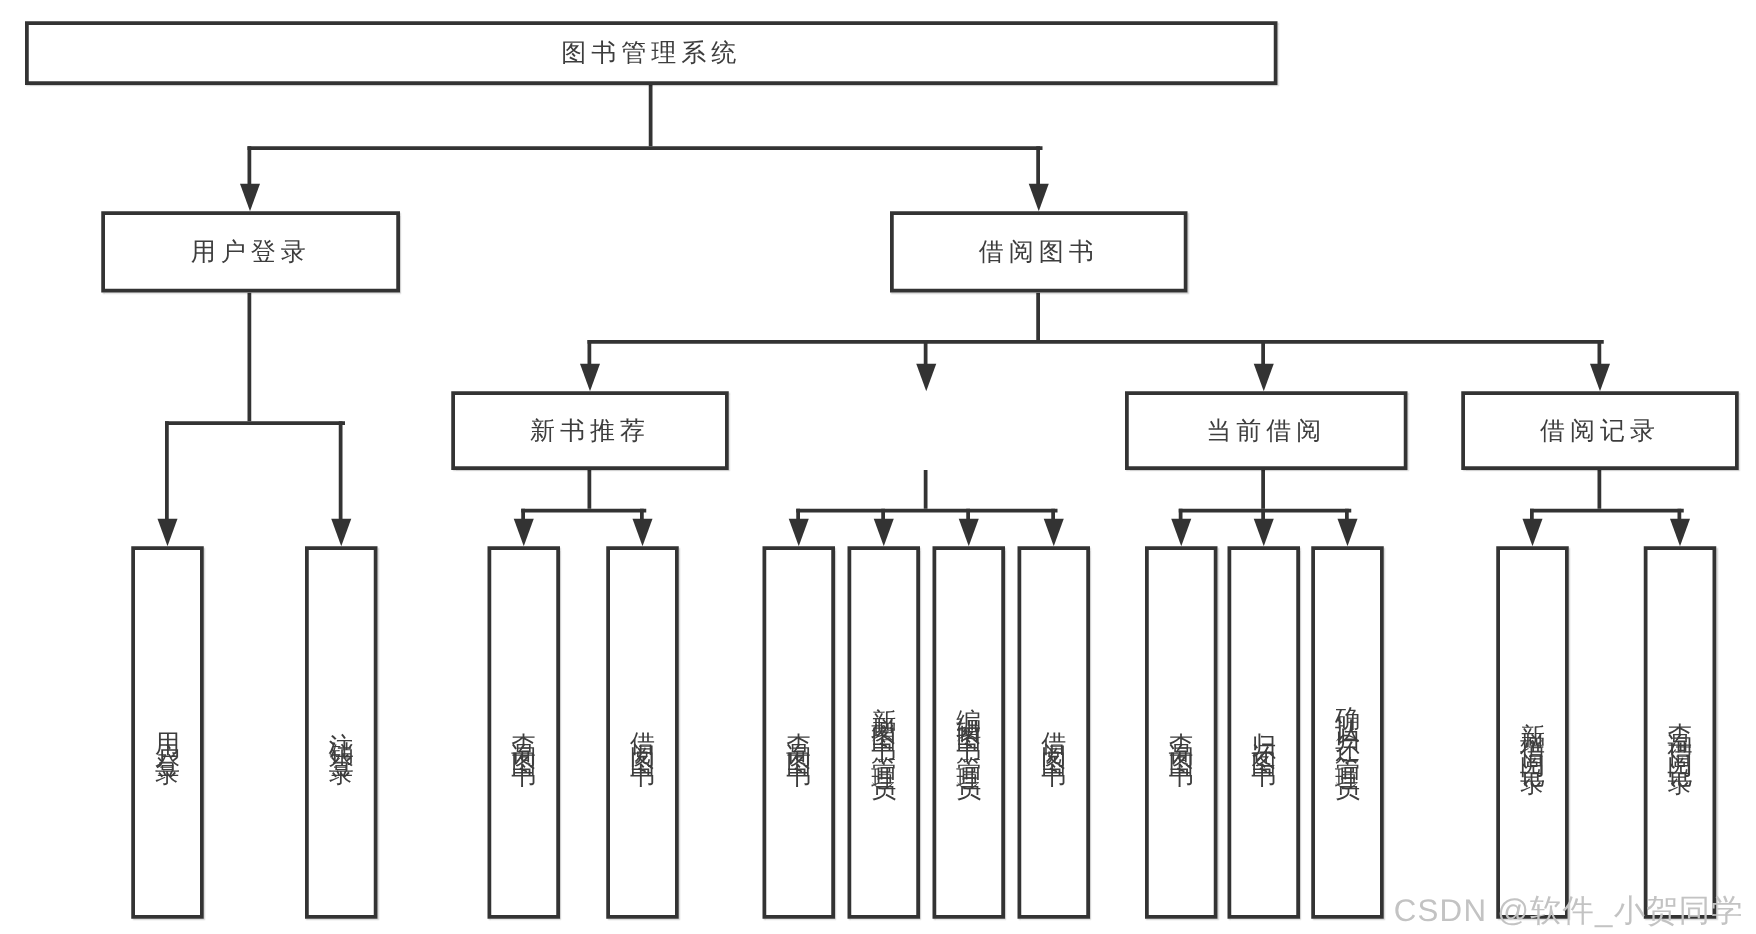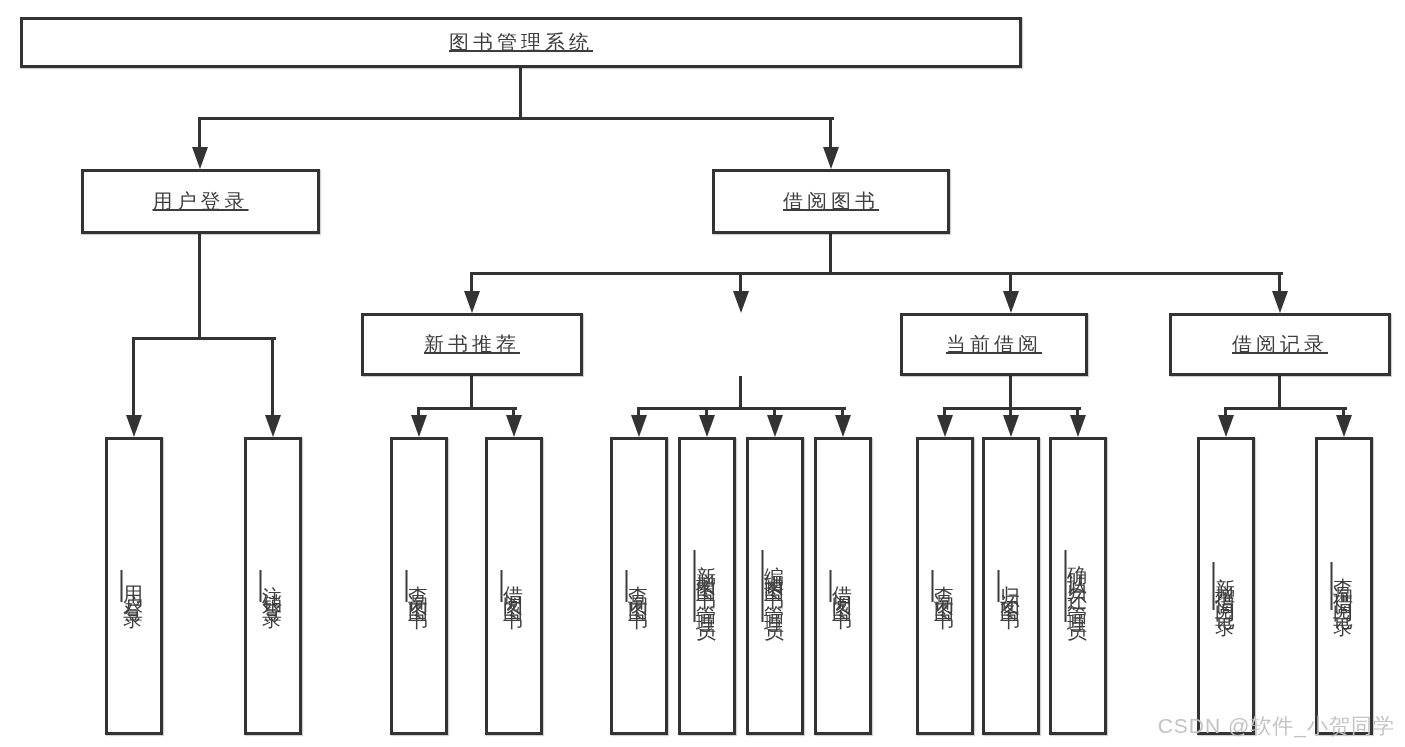--- a/index.html
+++ b/index.html
@@ -16,21 +16,20 @@
     border: 3px solid #333333;
     background: #ffffff;
     display: flex;
     align-items: center;
     justify-content: center;
     color: #3d3d3d;
     font-size: 20px;
     letter-spacing: 4px;
     box-shadow: 1px 1px 1px rgba(0,0,0,0.18);
     z-index: 2;
-    text-decoration: underline;
   }
   .box .lbl { white-space: nowrap; }
 
   .vbox .lbl {
     writing-mode: vertical-rl;
     text-orientation: mixed;
     letter-spacing: 8px;
     white-space: nowrap;
     font-size: 20px;
   }
@@ -46,21 +45,21 @@
     border-right: 8px solid transparent;
     border-top: 22px solid #333333;
     z-index: 1;
   }
 
   .watermark {
     position: absolute;
     top: 712px;
     right: 10px;
     color: #c3c3c3;
-    font-size: 21px;
+    font-size: 25px;
     letter-spacing: 1px;
     white-space: nowrap;
     z-index: 10;
   }
 </style>
 </head>
 <body>
 
 <div id="canvas">
 
@@ -96,21 +95,21 @@
   <div class="vline" style="left:1009px; top:272px; height:20px;"></div>
   <div class="vline" style="left:1278px; top:272px; height:20px;"></div>
   <div class="arw" style="left:464px; top:291px;"></div>
   <div class="arw" style="left:733px; top:291px;"></div>
   <div class="arw" style="left:1003px; top:291px;"></div>
   <div class="arw" style="left:1272px; top:291px;"></div>
 
   <div class="box" style="left:361px; top:313px; width:222px; height:63px;">
     <span class="lbl">新书推荐</span>
   </div>
-  <div class="box" style="left:900px; top:313px; width:188px; height:63px;">
+  <div class="box" style="left:900px; top:313px; width:226px; height:63px;">
     <span class="lbl">当前借阅</span>
   </div>
   <div class="box" style="left:1169px; top:313px; width:222px; height:63px;">
     <span class="lbl">借阅记录</span>
   </div>
 
   <div class="vline" style="left:470px; top:376px; height:31px;"></div>
   <div class="hline" style="left:417px; top:407px; width:100px;"></div>
   <div class="vline" style="left:417px; top:407px; height:10px;"></div>
   <div class="vline" style="left:512px; top:407px; height:10px;"></div>

